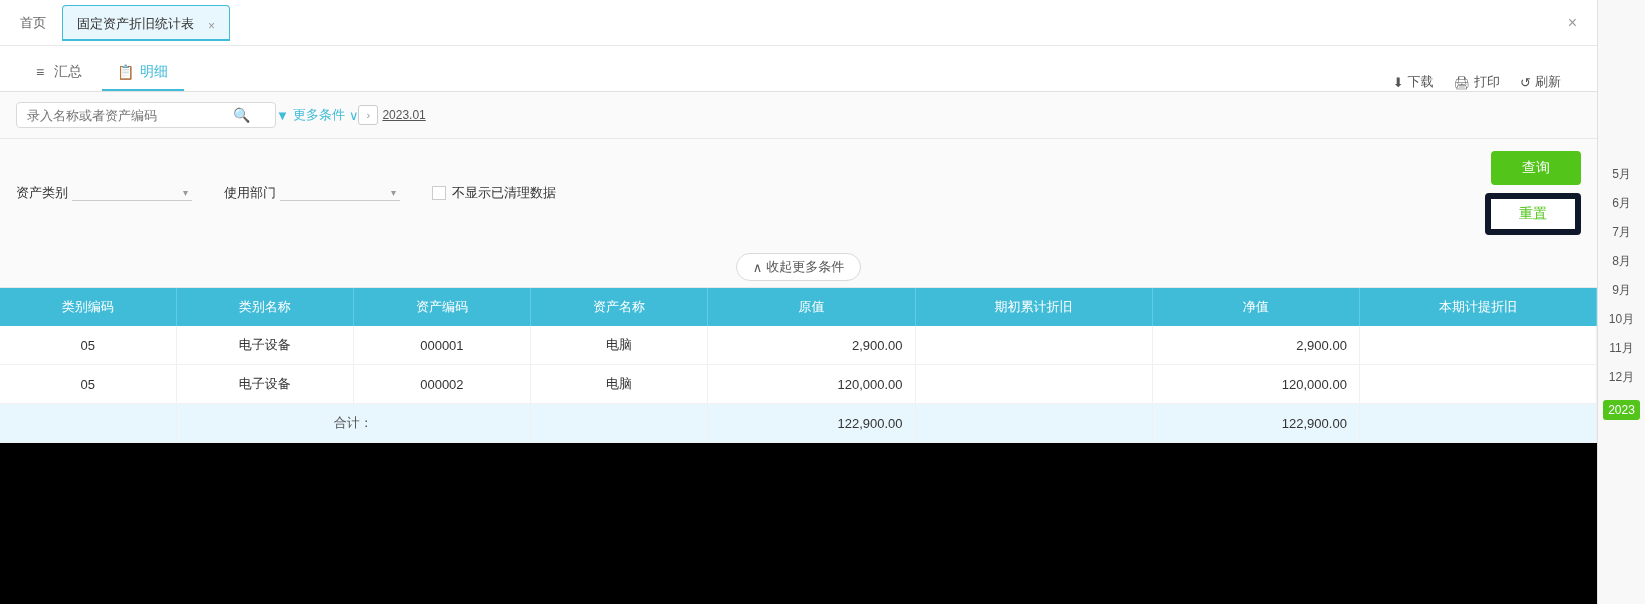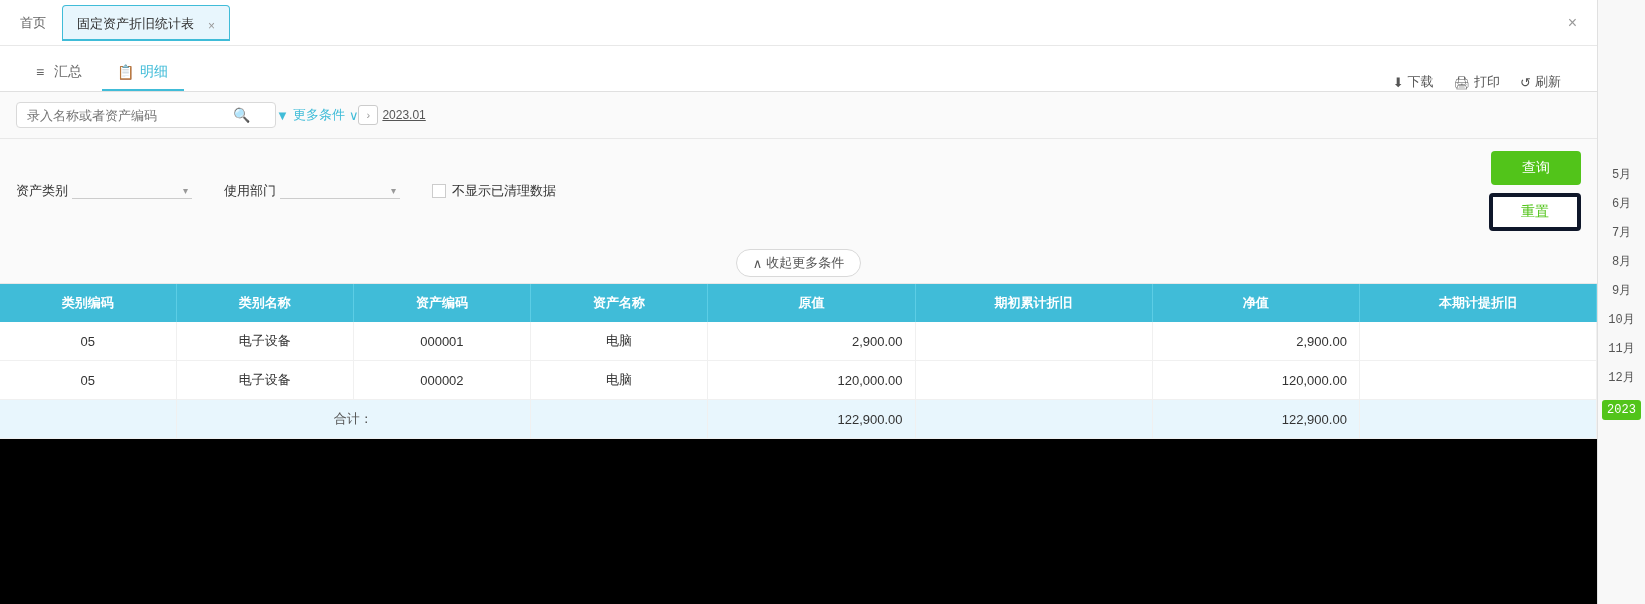--- a/index.html
+++ b/index.html
@@ -231,21 +231,21 @@
       border-radius: 4px;
       padding: 8px 28px;
       font-size: 14px;
       cursor: pointer;
       margin-left: auto;
       min-width: 90px;
     }
     .btn-reset {
       background: #fff;
       color: #52c41a;
-      border: 4px solid #0f172a;
+      border: 6px solid #0f172a;
       border-radius: 4px;
       padding: 6px 28px;
       font-size: 14px;
       cursor: pointer;
       margin-left: auto;
       min-width: 90px;
     }
     .filter-buttons {
       display: flex;
       flex-direction: column;
@@ -282,21 +282,21 @@
       width: 100%;
       border-collapse: collapse;
     }
     thead tr {
       background: #40bcd8;
       color: #fff;
     }
     thead th {
       padding: 10px 12px;
       font-size: 13px;
-      font-weight: bold;
+      font-weight: normal;
       border-right: 1px solid #5ccde5;
       text-align: center;
     }
     tbody tr {
       background: #fff;
       border-bottom: 1px solid #f0f0f0;
     }
     tbody tr.total-row {
       background: #e8f6fd;
     }
@@ -318,21 +318,20 @@
     
     .right-sidebar {
       width: 48px;
       background: #f8f8f8;
       border-left: 1px solid #e0e0e0;
       display: flex;
       flex-direction: column;
       align-items: center;
       padding-top: 160px;
       gap: 4px;
-      font-family: Liberation Mono, monospace;
     }
     .month-item {
       font-size: 12px;
       color: #555;
       padding: 6px 4px;
       cursor: pointer;
       white-space: nowrap;
       text-align: center;
     }
     .year-badge {

